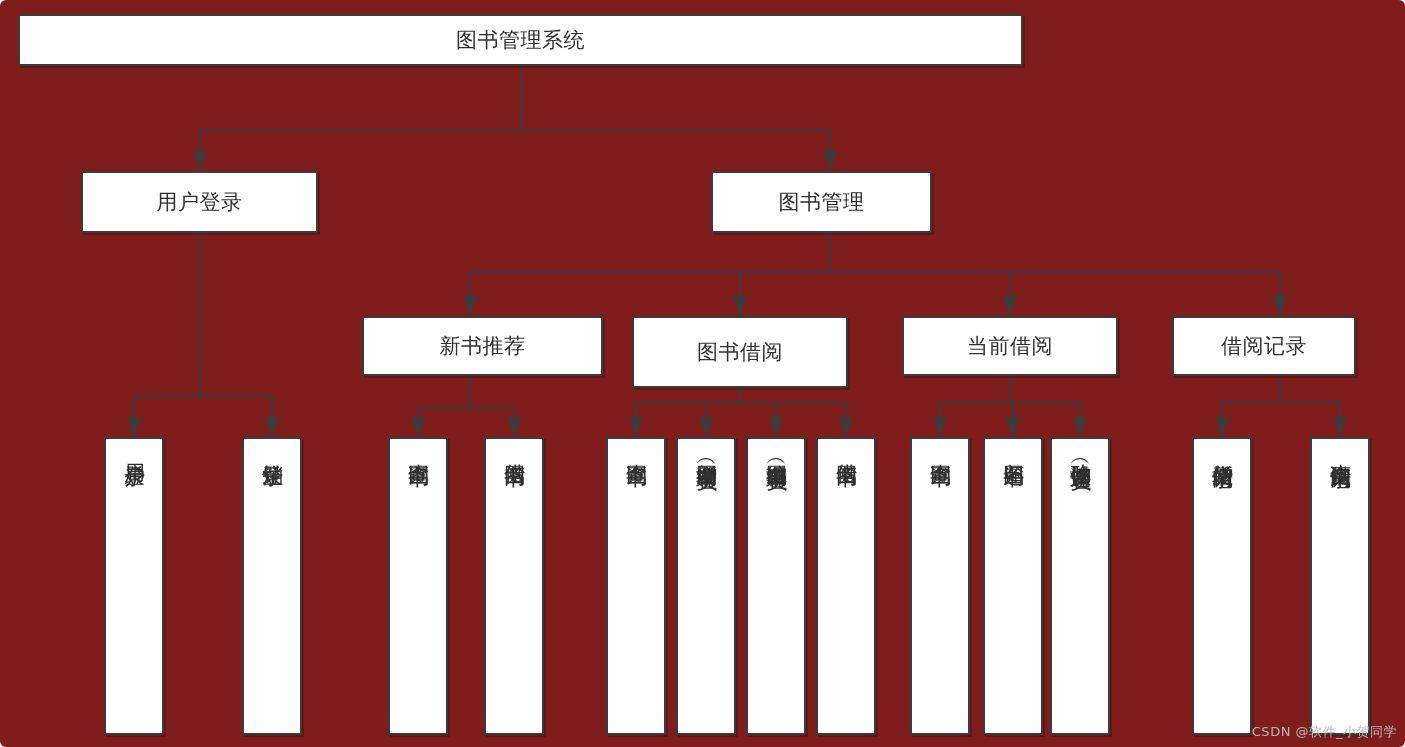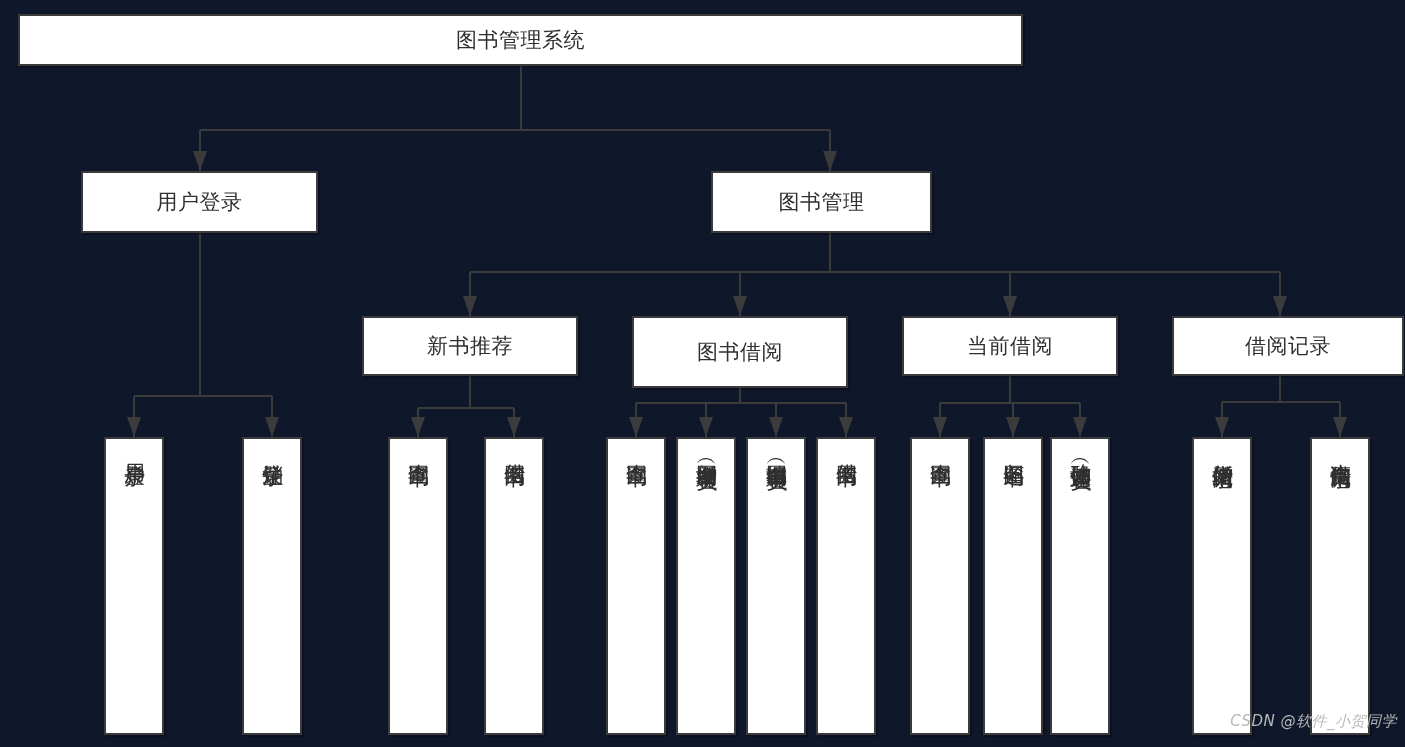--- a/index.html
+++ b/index.html
@@ -8,22 +8,23 @@
     padding: 0;
     background: #ffffff;
   }
   body {
     font-family: "DejaVu Sans", "Liberation Sans", sans-serif;
   }
   #canvas {
     position: relative;
     width: 1405px;
     height: 747px;
-    background: #0f172a;
+    background: #7f1d1d;
     overflow: hidden;
+    border-radius: 6px;
   }
   #edges {
     position: absolute;
     left: 0;
     top: 0;
     width: 1405px;
     height: 747px;
     pointer-events: none;
   }
   .node {
@@ -55,27 +56,26 @@
     text-orientation: upright;
     -webkit-writing-mode: vertical-rl;
     font-size: 21px;
     line-height: 1.30;
     letter-spacing: 1px;
     white-space: nowrap;
   }
   #watermark {
     position: absolute;
     right: 8px;
-    bottom: 16px;
-    font-size: 15px;
+    bottom: 6px;
+    font-size: 13px;
     color: #b8b8b8;
     letter-spacing: 0.5px;
     z-index: 5;
     white-space: nowrap;
-    font-style: italic;
   }
 </style>
 </head>
 <body>
 
 <div id="canvas">
   <svg id="edges" viewBox="0 0 1405 747">
       <line x1="521" y1="66" x2="521" y2="130" stroke="#3b3b3b" stroke-width="2.5" shape-rendering="crispEdges"></line>
       <line x1="200" y1="130" x2="830" y2="130" stroke="#3b3b3b" stroke-width="2.5" shape-rendering="crispEdges"></line>
       <line x1="200" y1="130" x2="200" y2="171" stroke="#3b3b3b" stroke-width="2.5" shape-rendering="crispEdges"></line>
@@ -132,30 +132,30 @@
   <div id="nodes-layer">
       <div class="node" style="left: 18px; top: 14px; width: 1005px; height: 52px;">
         <span class="label">图书管理系统</span>
       </div>
       <div class="node" style="left: 81px; top: 171px; width: 237px; height: 62px;">
         <span class="label">用户登录</span>
       </div>
       <div class="node" style="left: 711px; top: 171px; width: 221px; height: 62px;">
         <span class="label">图书管理</span>
       </div>
-      <div class="node" style="left: 362px; top: 316px; width: 216px; height: 60px;">
+      <div class="node" style="left: 362px; top: 316px; width: 241px; height: 60px;">
         <span class="label">新书推荐</span>
       </div>
       <div class="node" style="left: 632px; top: 316px; width: 216px; height: 72px;">
         <span class="label">图书借阅</span>
       </div>
       <div class="node" style="left: 902px; top: 316px; width: 216px; height: 60px; align-items: center;">
         <span class="label">当前借阅</span>
       </div>
-      <div class="node" style="left: 1172px; top: 316px; width: 232px; height: 60px;">
+      <div class="node" style="left: 1172px; top: 316px; width: 184px; height: 60px;">
         <span class="label">借阅记录</span>
       </div>
       <div class="node leaf" style="left: 104px; top: 437px; width: 60px; height: 298px;">
         <span class="label">用户登录</span>
       </div>
       <div class="node leaf" style="left: 242px; top: 437px; width: 60px; height: 298px;">
         <span class="label">注销登录</span>
       </div>
       <div class="node leaf" style="left: 388px; top: 437px; width: 60px; height: 298px;">
         <span class="label">查询图书</span>

